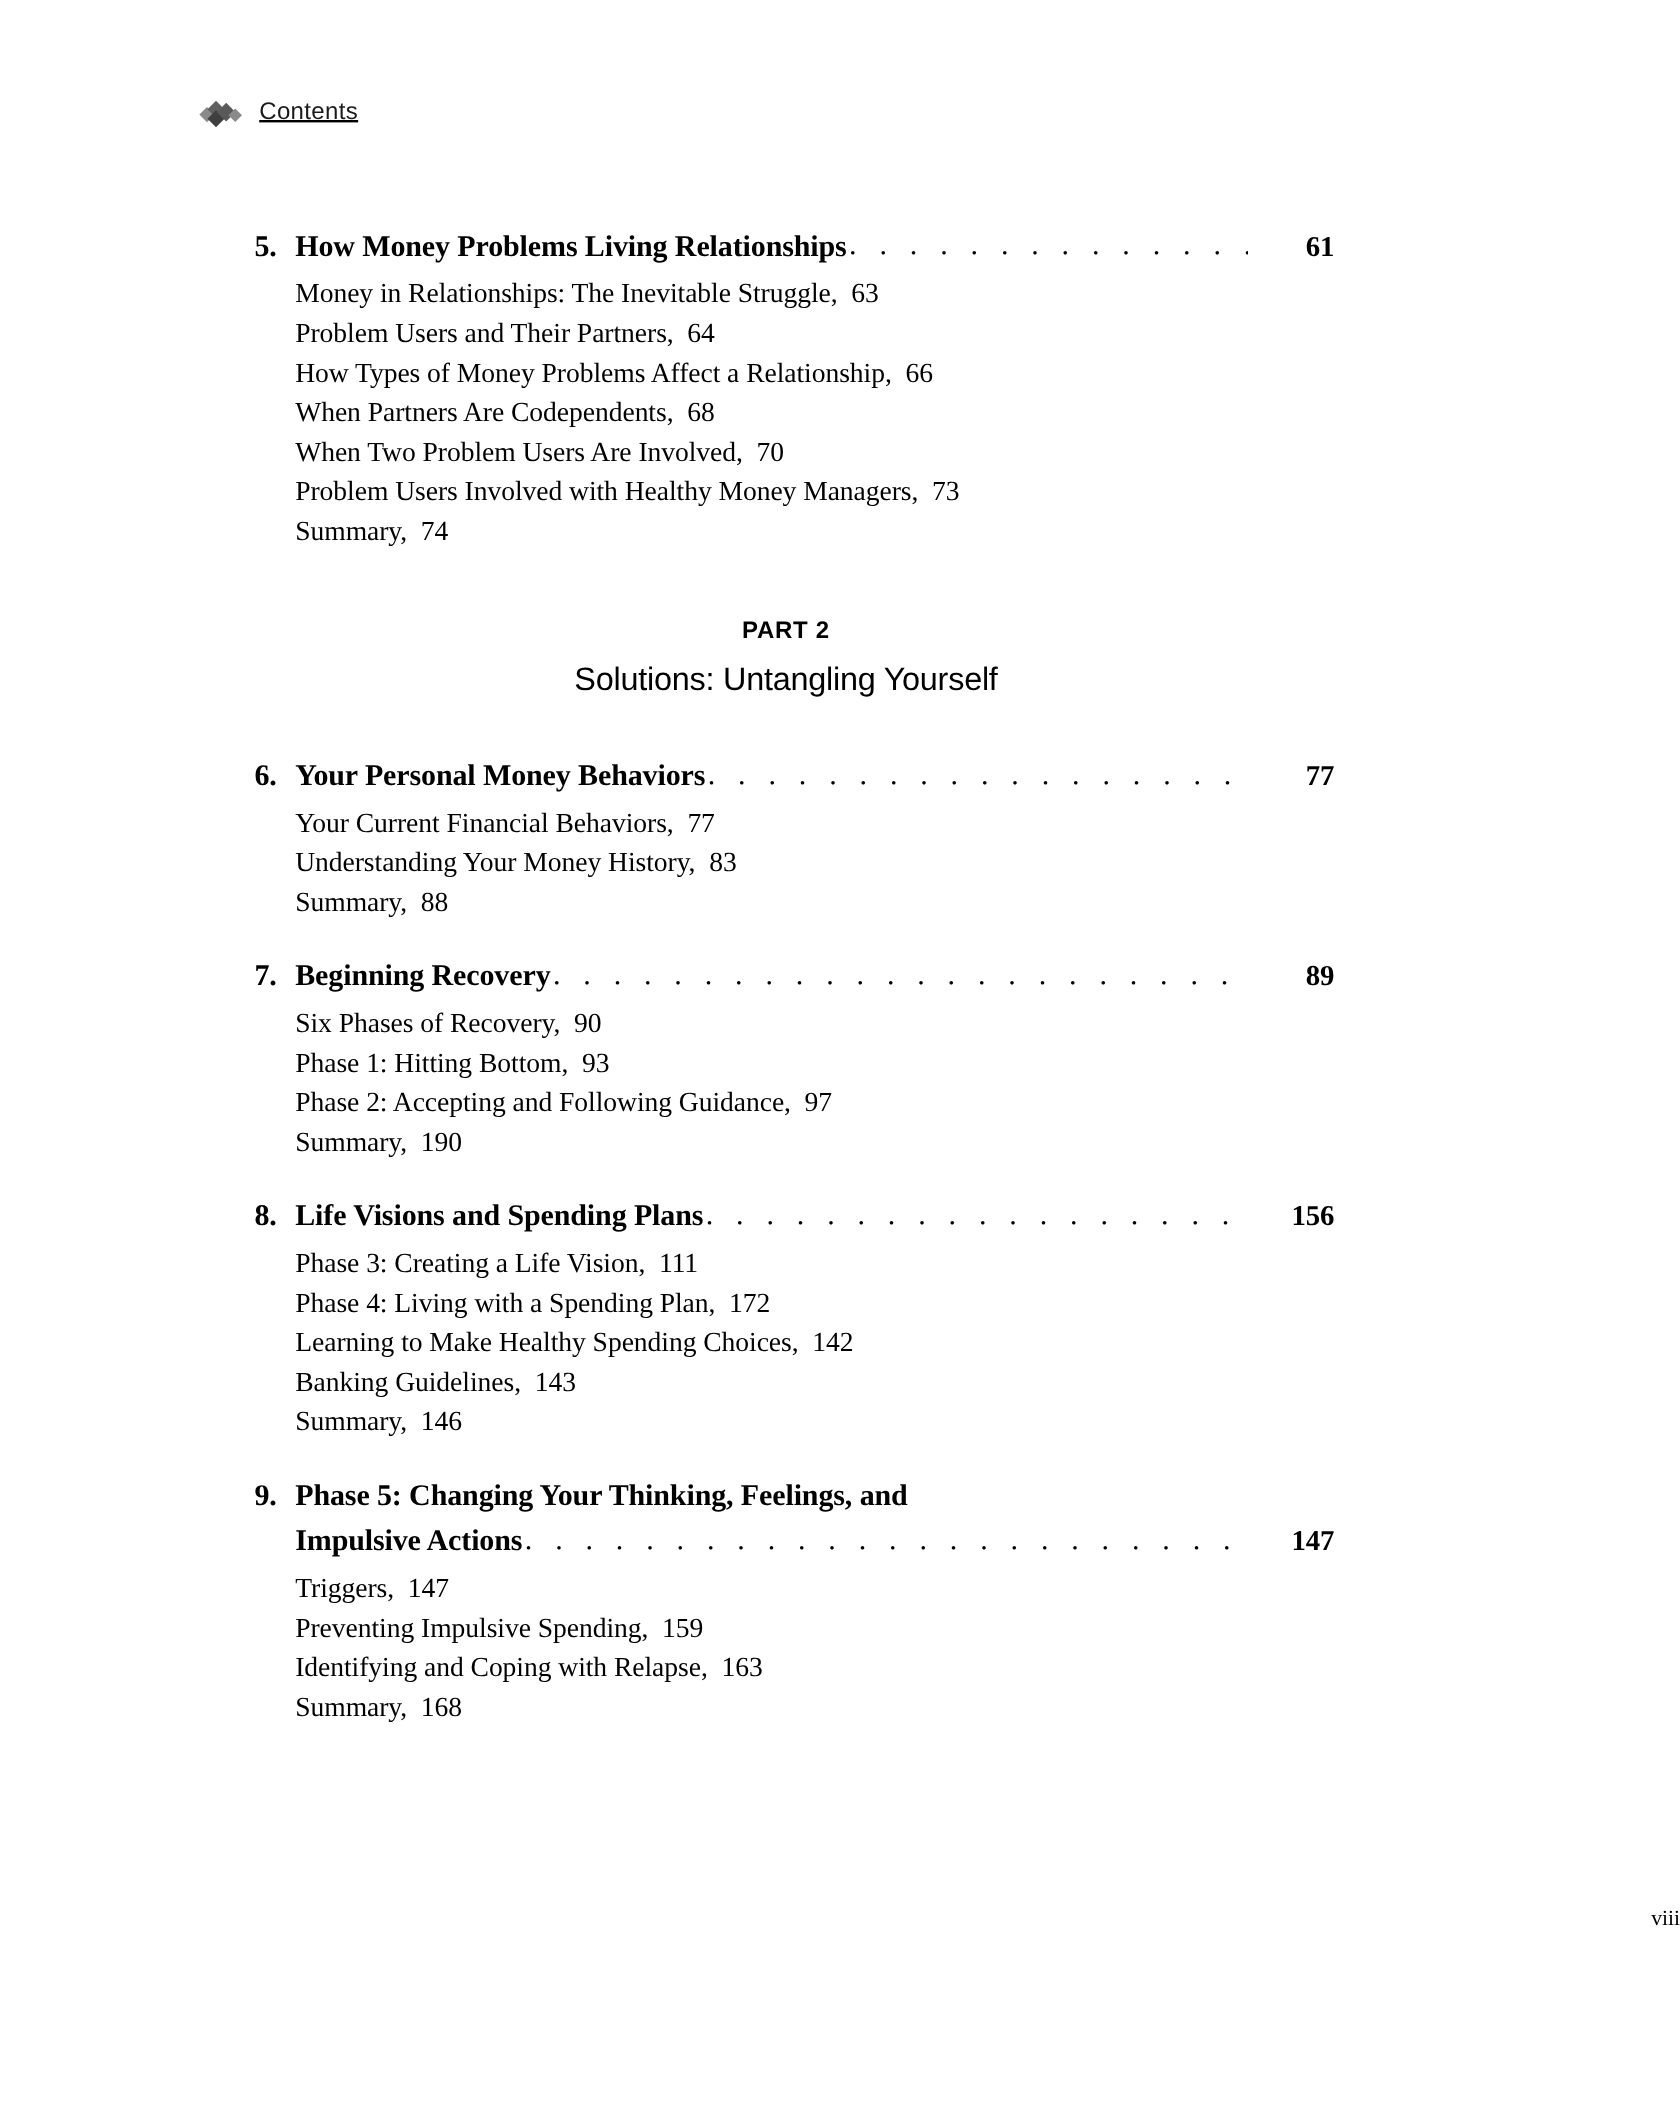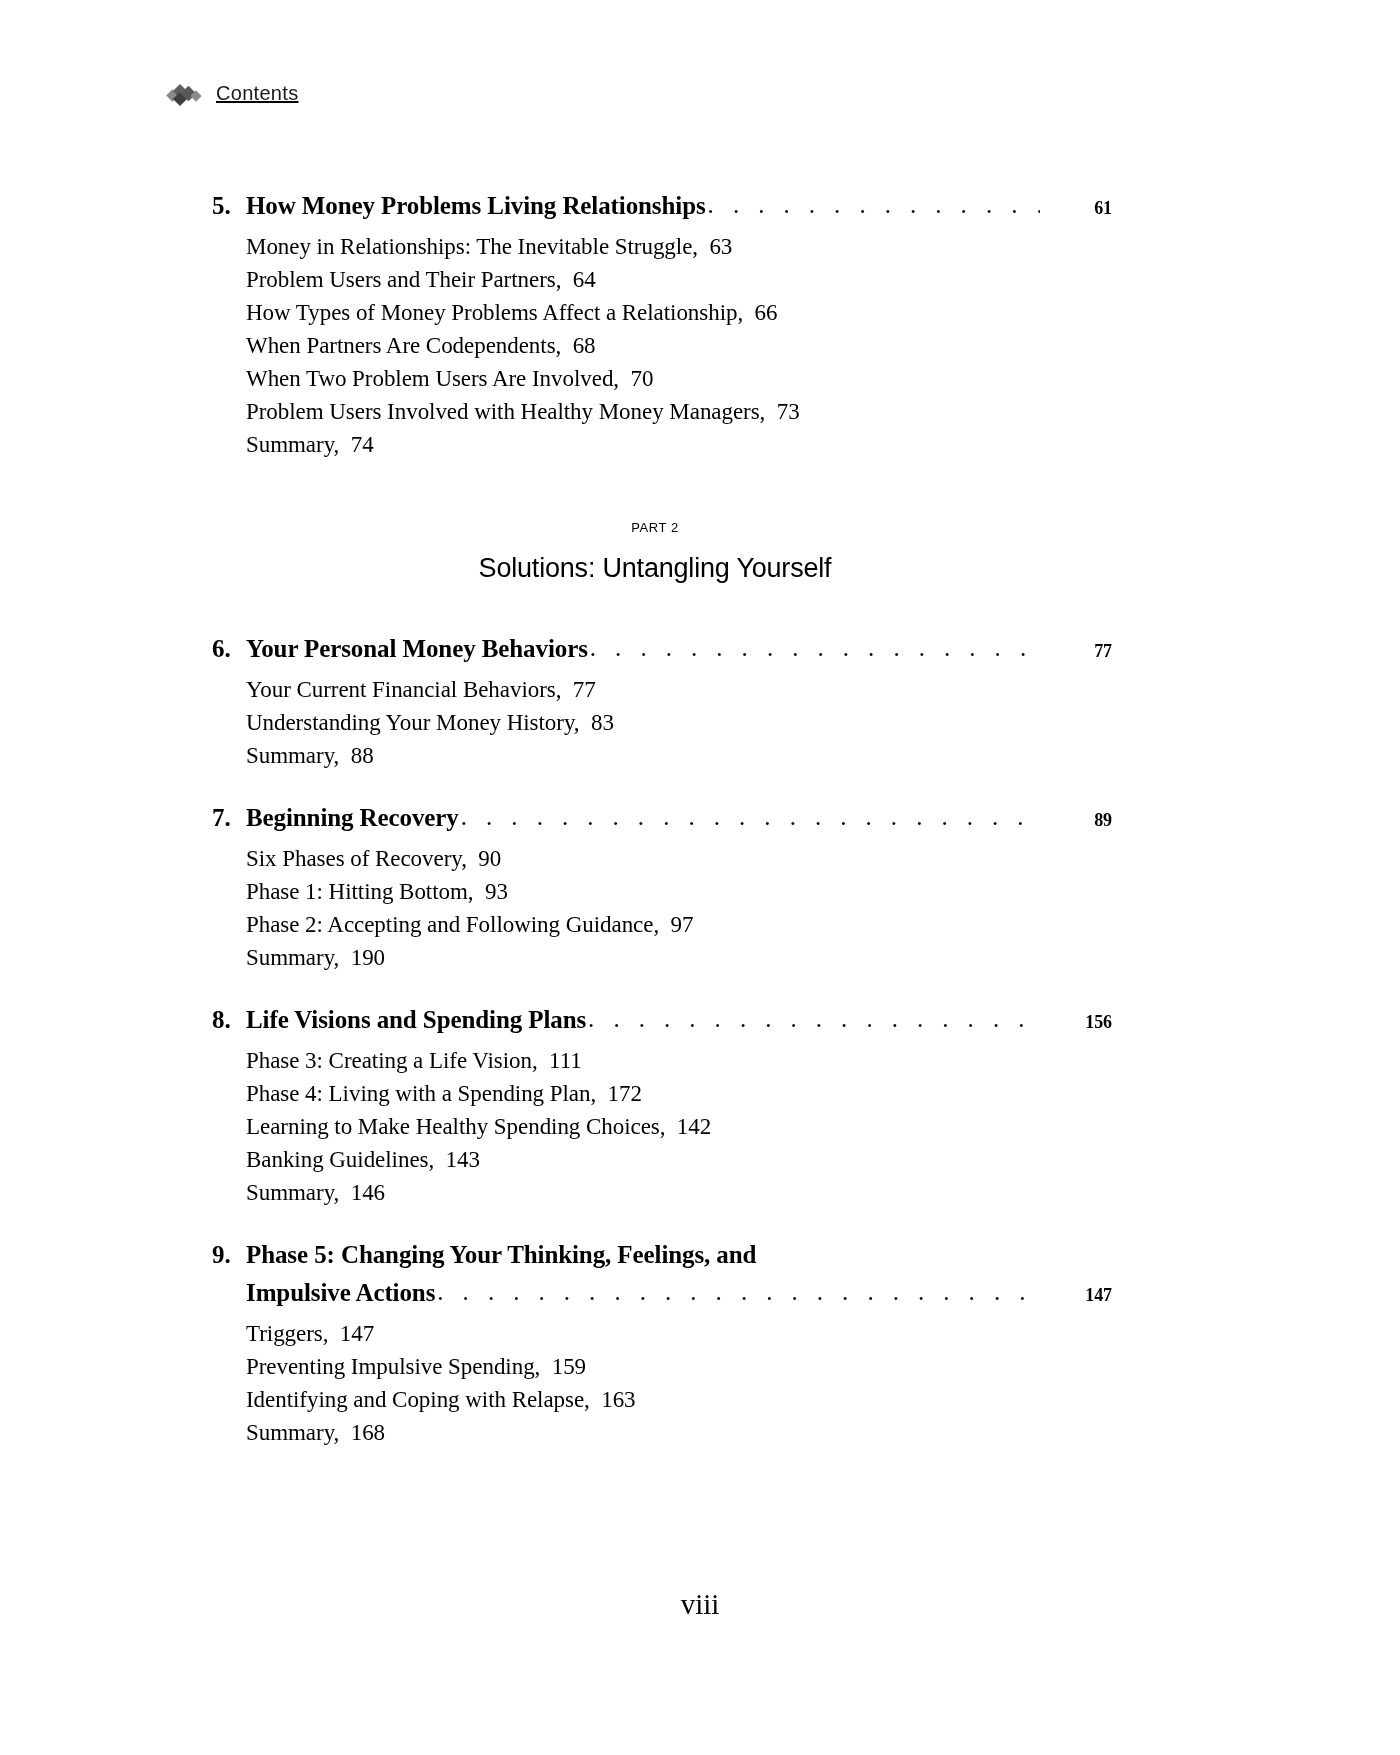--- a/index.html
+++ b/index.html
@@ -105,21 +105,21 @@
     letter-spacing: 6.4px;
     color: #000;
     margin-left: 2px;
     transform: translateY(-1px);
   }
   .chap-page {
     flex: 0 0 auto;
     width: 62px;
     text-align: right;
     font-weight: bold;
-    font-size: 18px;
+    font-size: 24px;
     padding-left: 10px;
   }
 
   
   .chap-line.cont {
     margin-top: -2px;
   }
   .chap-line.cont .chap-num {
     visibility: hidden;
   }
@@ -136,44 +136,44 @@
   }
 
   
   .part-divider {
     text-align: center;
     margin: 52px 0 40px 0;
     margin-left: -14px;
   }
   .part-label {
     font-family: "Liberation Sans", "DejaVu Sans", sans-serif;
-    font-weight: normal;
-    font-size: 13px;
+    font-weight: bold;
+    font-size: 20px;
     letter-spacing: 0.6px;
     line-height: 30px;
   }
   .part-title {
     font-family: Liberation Sans, sans-serif;
     font-weight: normal;
     font-size: 27px;
     line-height: 42px;
     margin-top: 4px;
     letter-spacing: -0.2px;
   }
 
   .chapter.spaced { margin-top: 26px; }
 
   
   .folio {
     position: absolute;
     left: 0;
     right: 0;
     top: 1588px;
-    text-align: center;
-    font-size: 29px;
+    text-align: right;
+    font-size: 18px;
     font-family: "Liberation Serif", "DejaVu Serif", serif;
   }
 </style>
 </head>
 <body>
 
 <div class="page">
 
   <div class="running-head">
     <span class="ornament">

